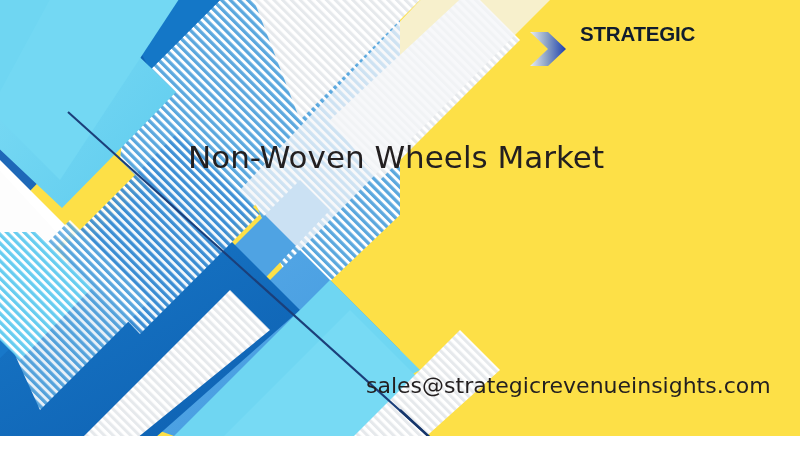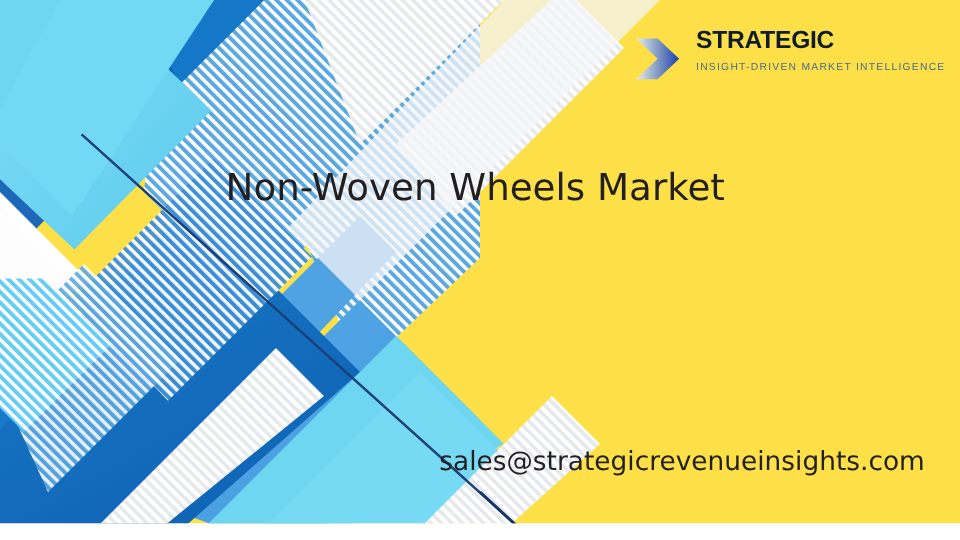--- a/index.html
+++ b/index.html
@@ -183,21 +183,20 @@
             <stop offset="0%" stop-color="#e9edf3"></stop>
             <stop offset="45%" stop-color="#8ea4c6"></stop>
             <stop offset="100%" stop-color="#1c3fb0"></stop>
           </linearGradient>
         </defs>
         <path d="M2,6 L20,6 L38,23 L20,40 L2,40 L20,23 Z" fill="url(#gchev)"></path>
       </svg>
     </div>
     <div id="logo-text">
       <div class="logo-line">STRATEGIC</div>
-      <div id="logo-tagline">INSIGHT-DRIVEN MARKET INTELLIGENCE</div>
     </div>
   </div>
 
   <div id="title">Non-Woven Wheels Market</div>
 
   <div id="email">sales@strategicrevenueinsights.com</div>
 
 </div>
 
 </body></html>

